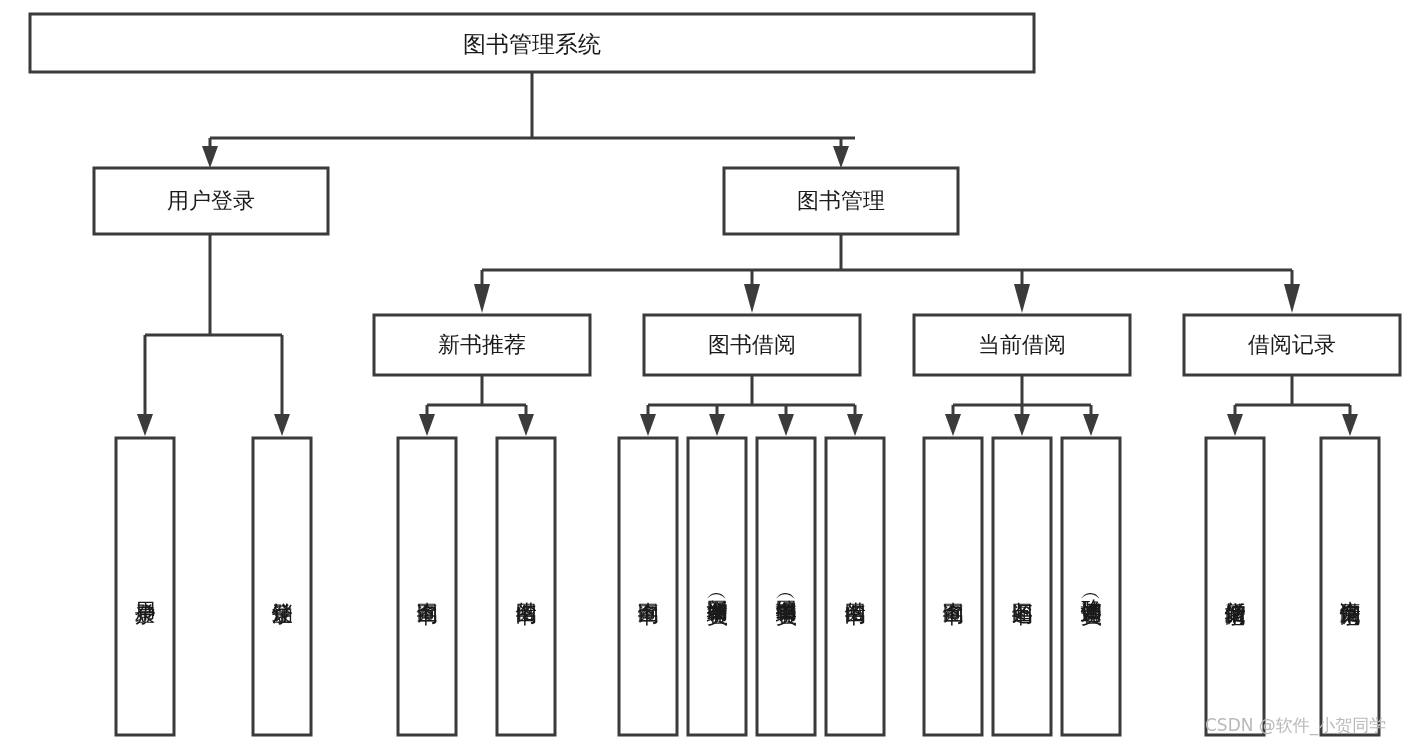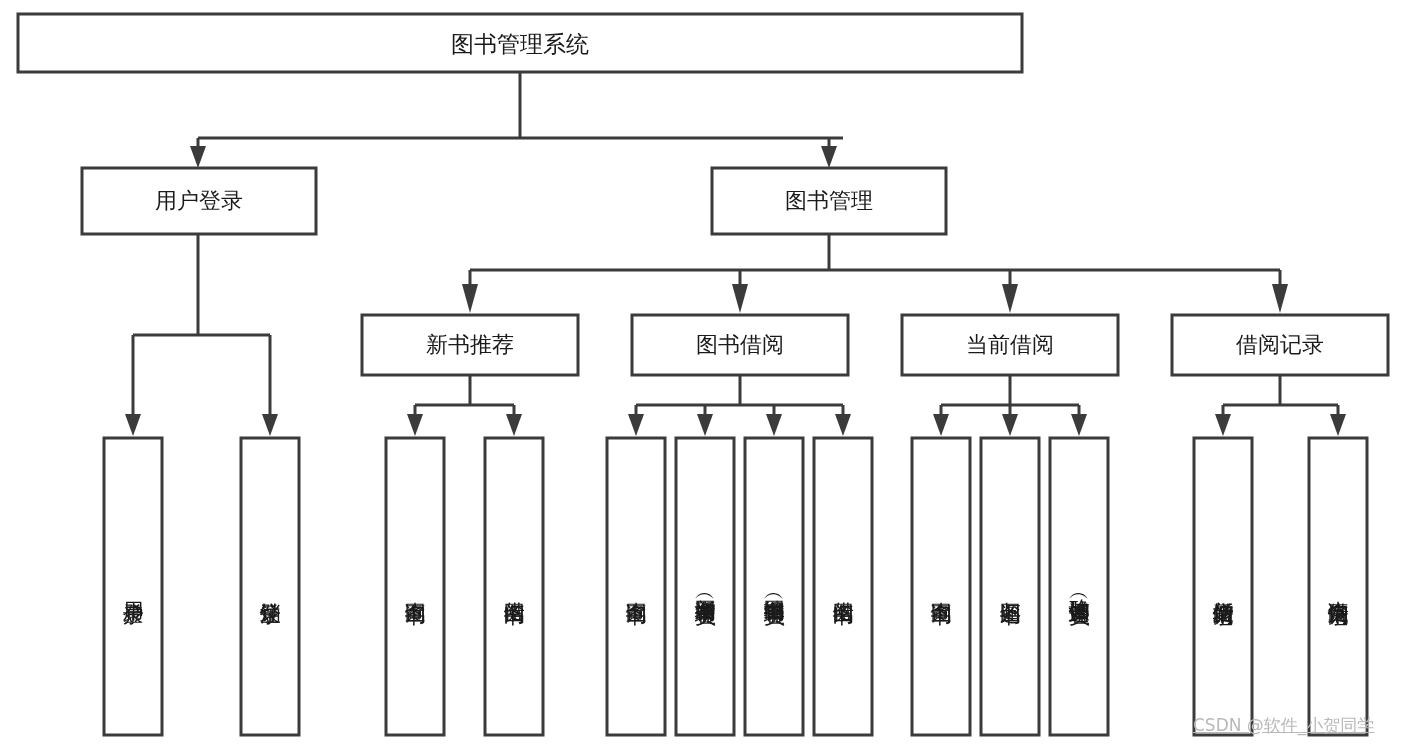--- a/index.html
+++ b/index.html
@@ -10,20 +10,21 @@
   body {
     width: 1405px;
     height: 747px;
     font-family: "DejaVu Sans", "Liberation Sans", sans-serif;
     overflow: hidden;
   }
   #diagram-root {
     position: relative;
     width: 1330px;
     height: 747px;
+    margin-left: 12px;
   }
   svg#tree-svg {
     position: absolute;
     top: 0;
     left: 0;
     width: 1405px;
     height: 747px;
     display: block;
   }
   .node-rect {
@@ -68,21 +69,20 @@
     pointer-events: none;
   }
   .watermark {
     position: absolute;
     left: 1193px;
     top: 714px;
     font-family: "DejaVu Sans", "Liberation Sans", sans-serif;
     font-size: 17px;
     color: #b9b9b9;
     white-space: nowrap;
-    text-decoration: underline;
   }
 </style>
 </head>
 <body>
 
 <div id="diagram-root">
 
   <svg id="tree-svg" viewBox="0 0 1405 747">
 
     <g>

